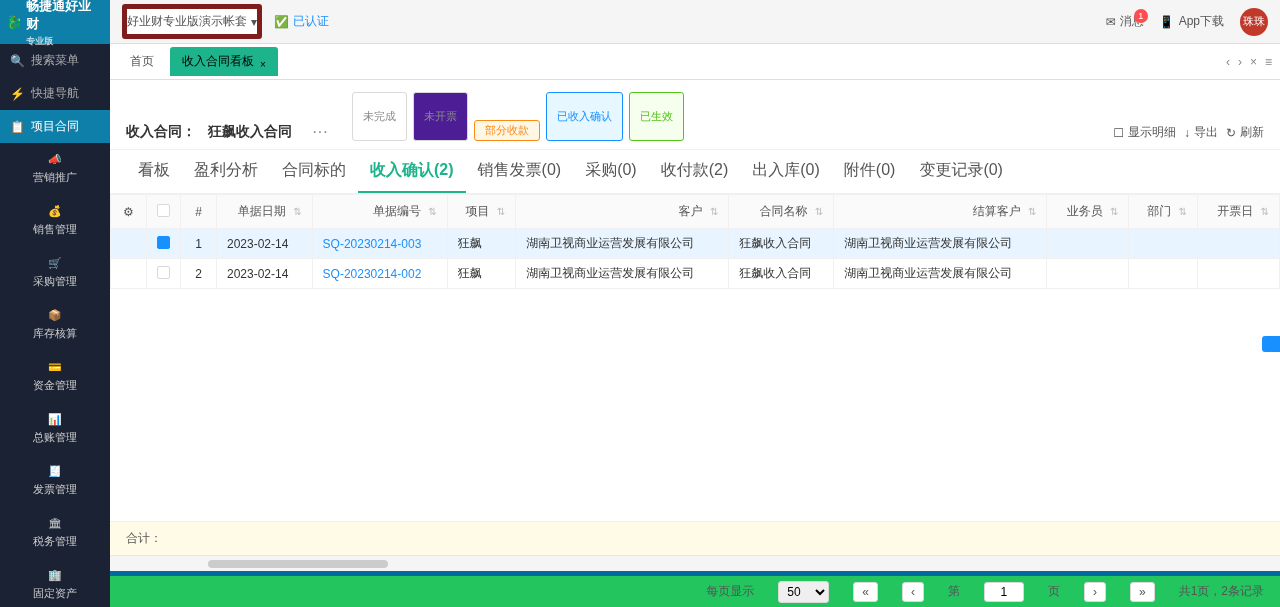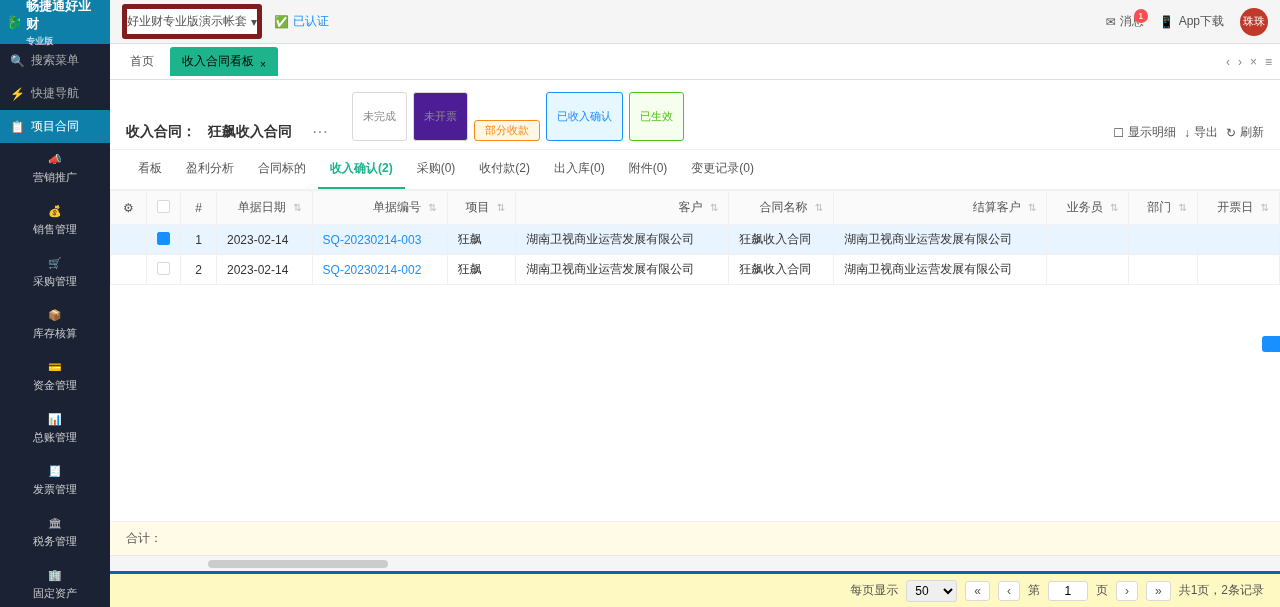--- a/index.html
+++ b/index.html
@@ -44,41 +44,41 @@
     .badge-incomplete { border-color: #d9d9d9; color: #888; background: white; }
     .badge-uninvoiced { border-color: #d9d9d9; color: #888; background: #4c1d95; }
     .badge-partial { border-color: #fa8c16; color: #fa8c16; background: #fff7e6; margin-top: 28px; }
     .badge-confirmed { border-color: #1890ff; color: #1890ff; background: #e6f7ff; }
     .badge-effective { border-color: #52c41a; color: #52c41a; background: #f6ffed; }
     .header-actions { margin-left: auto; display: flex; align-items: center; gap: 8px; }
     .header-action-btn { display: flex; align-items: center; gap: 4px; color: #555; font-size: 12px; cursor: pointer; }
 
     
     .sub-tabs { display: flex; padding: 0 16px; border-bottom: 1px solid #f0f0f0; background: white; }
-    .sub-tab { padding: 10px 12px; font-size: 12px; color: #555; cursor: pointer; border-bottom: 2px solid transparent; white-space: nowrap; }
+    .sub-tab { padding: 10px 12px; font-size: 16px; color: #555; cursor: pointer; border-bottom: 2px solid transparent; white-space: nowrap; }
     .sub-tab.active { color: #1db38b; border-bottom: 2px solid #1db38b; font-weight: bold; }
 
     
     .table-area { flex: 1; overflow: auto; }
     .data-table { width: 100%; border-collapse: collapse; font-size: 12px; }
     .data-table th { background: #fafafa; border: 1px solid #f0f0f0; padding: 8px 10px; color: #555; font-weight: normal; text-align: right; white-space: nowrap; position: relative; }
     .data-table td { border: 1px solid #f0f0f0; padding: 6px 10px; color: #333; white-space: nowrap; }
     .data-table .row-selected td { background: #e8f4ff; }
     .sort-icon { color: #bbb; margin-left: 4px; font-size: 10px; }
     .link-text { color: #1890ff; cursor: pointer; text-decoration: none; }
 
     
     .total-bar { background: #fffbe6; border-top: 1px solid #f0f0f0; padding: 8px 16px; font-size: 12px; color: #555; min-height: 32px; display: flex; align-items: center; }
 
     
     .scroll-bar-area { height: 16px; background: #f5f5f5; border-top: 1px solid #e8e8e8; display: flex; align-items: center; padding: 0 8px; }
     .scroll-thumb { width: 180px; height: 8px; background: #ccc; border-radius: 4px; margin-left: 90px; }
 
     
-    .pagination { height: 36px; display: flex; align-items: center; justify-content: flex-end; padding: 0 16px; gap: 8px; font-size: 12px; color: #555; border-top: 3px solid #0369a1; background: #fef9c3; }
+    .pagination { height: 36px; display: flex; align-items: center; justify-content: flex-end; padding: 0 16px; gap: 24px; font-size: 12px; color: #555; border-top: 5px solid #0369a1; background: #22c55e; }
     .page-btn { padding: 2px 8px; border: 1px solid #d9d9d9; border-radius: 3px; cursor: pointer; background: white; color: #555; font-size: 12px; }
     .page-input { width: 40px; text-align: center; border: 1px solid #d9d9d9; border-radius: 3px; padding: 2px 4px; font-size: 12px; }
     .page-select { border: 1px solid #d9d9d9; border-radius: 3px; padding: 2px 4px; font-size: 12px; }
 
     
     .cb { width: 13px; height: 13px; border: 1px solid #d9d9d9; background: white; display: inline-block; border-radius: 2px; }
 
     .content-wrapper { position: relative; flex: 1; display: flex; flex-direction: column; overflow: hidden; }
 
     .side-annotation { position: absolute; right: 0; top: 50%; transform: translateY(-50%); z-index: 10; }
@@ -219,20 +219,21 @@
             <span>刷新</span>
           </div>
         </div>
       </div>
 
       <div class="sub-tabs">
         <div class="sub-tab">看板</div>
         <div class="sub-tab">盈利分析</div>
         <div class="sub-tab">合同标的</div>
         <div class="sub-tab active">收入确认(2)</div>
+        <div class="sub-tab">销售发票(0)</div>
         <div class="sub-tab">采购(0)</div>
         <div class="sub-tab">收付款(2)</div>
         <div class="sub-tab">出入库(0)</div>
         <div class="sub-tab">附件(0)</div>
         <div class="sub-tab">变更记录(0)</div>
       </div>
 
       <div class="table-area">
         <table class="data-table">
           <thead>

